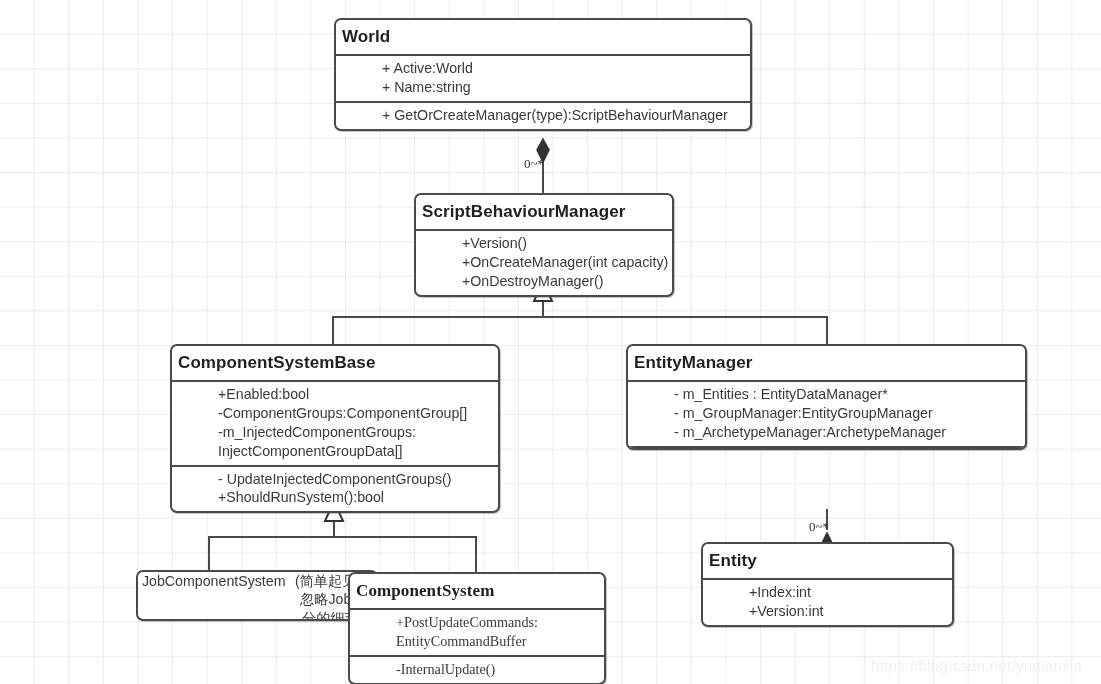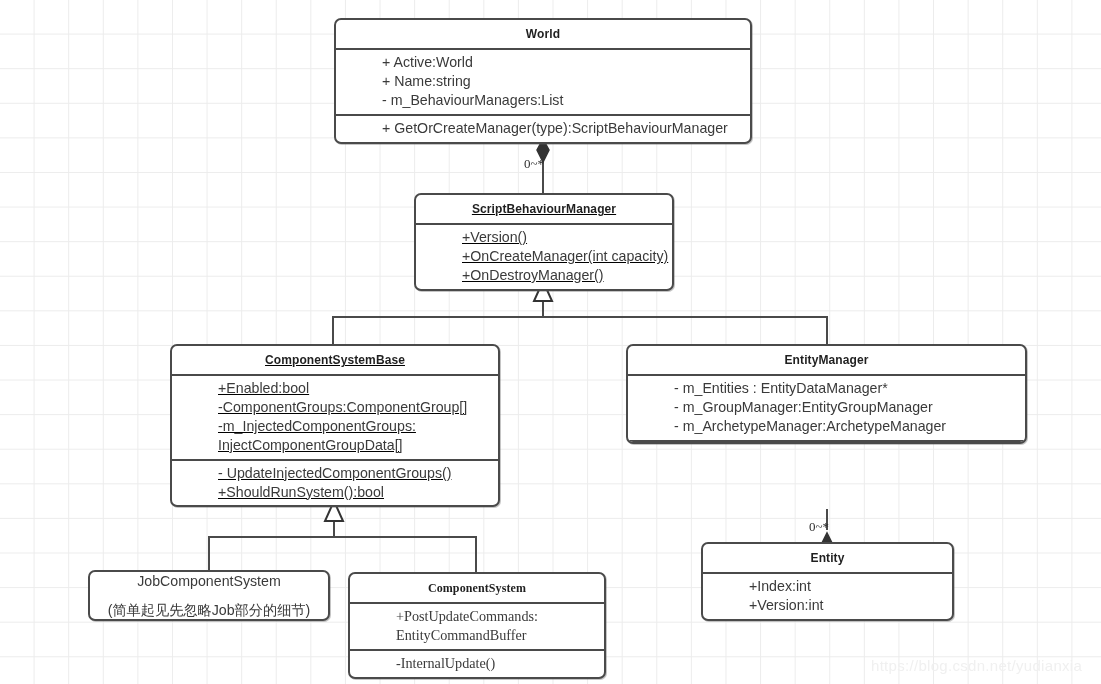--- a/index.html
+++ b/index.html
@@ -36,24 +36,24 @@
   .uml-box {
     position: absolute;
     box-sizing: border-box;
     background: #ffffff;
     border: 2px solid #4a4a4a;
     border-radius: 7px;
     overflow: hidden;
     box-shadow: 1px 1px 0 rgba(90,90,90,0.35);
   }
   .uml-title {
-    text-align: center;
+    text-align: left;
     font-weight: bold;
     color: #1f1f1f;
-    font-size: 12px;
+    font-size: 17px;
     letter-spacing: .1px;
     padding: 7px 6px 7px 6px;
     line-height: 1.18;
   }
   .uml-sep {
     height: 0;
     border-top: 2px solid #4a4a4a;
   }
   .uml-section {
     padding: 3px 0 4px 0;
@@ -70,22 +70,23 @@
 
   .sub-note {
     text-align: center;
     font-size: 14.2px;
     color: #3a3a3a;
     line-height: 1.3;
     padding: 0 4px;
   }
   .box-plain {
     display: flex;
-    flex-direction: column;
-    justify-content: space-between;
+    flex-direction: row;
+    justify-content: center;
+    margin-left: 48px;
   }
 
   .mult-label {
     position: absolute;
     font-size: 13px;
     color: #2f2f2f;
     font-family: "Liberation Serif", serif;
     white-space: nowrap;
   }
 
@@ -131,39 +132,38 @@
       <path d="M827,557 L833,545 L827,533 L821,545 Z" fill="#333333" stroke="#333333" stroke-width="1.5"></path>
     </g>
   </svg>
 
   <div class="uml-box" style="left:334px; top:18px; width:418px;">
     <div class="uml-title">World</div>
     <div class="uml-sep"></div>
     <div class="uml-section">
       <div class="uml-row">+ Active:World</div>
       <div class="uml-row">+ Name:string</div>
-      <div class="uml-row">- m_BehaviourManagers:List</div>
     </div>
     <div class="uml-sep"></div>
     <div class="uml-section">
       <div class="uml-row">+ GetOrCreateManager(type):ScriptBehaviourManager</div>
     </div>
   </div>
 
-  <div class="uml-box" style="left:414px; top:193px; width:260px;text-decoration:underline;">
+  <div class="uml-box" style="left:414px; top:193px; width:260px;">
     <div class="uml-title">ScriptBehaviourManager</div>
     <div class="uml-sep"></div>
     <div class="uml-section">
       <div class="uml-row">+Version()</div>
       <div class="uml-row">+OnCreateManager(int capacity)</div>
       <div class="uml-row">+OnDestroyManager()</div>
     </div>
   </div>
 
-  <div class="uml-box" style="left:170px; top:344px; width:330px;text-decoration:underline;">
+  <div class="uml-box" style="left:170px; top:344px; width:330px;">
     <div class="uml-title">ComponentSystemBase</div>
     <div class="uml-sep"></div>
     <div class="uml-section">
       <div class="uml-row">+Enabled:bool</div>
       <div class="uml-row">-ComponentGroups:ComponentGroup[]</div>
       <div class="uml-row wrap">-m_InjectedComponentGroups: InjectComponentGroupData[]</div>
     </div>
     <div class="uml-sep"></div>
     <div class="uml-section">
       <div class="uml-row">- UpdateInjectedComponentGroups()</div>

